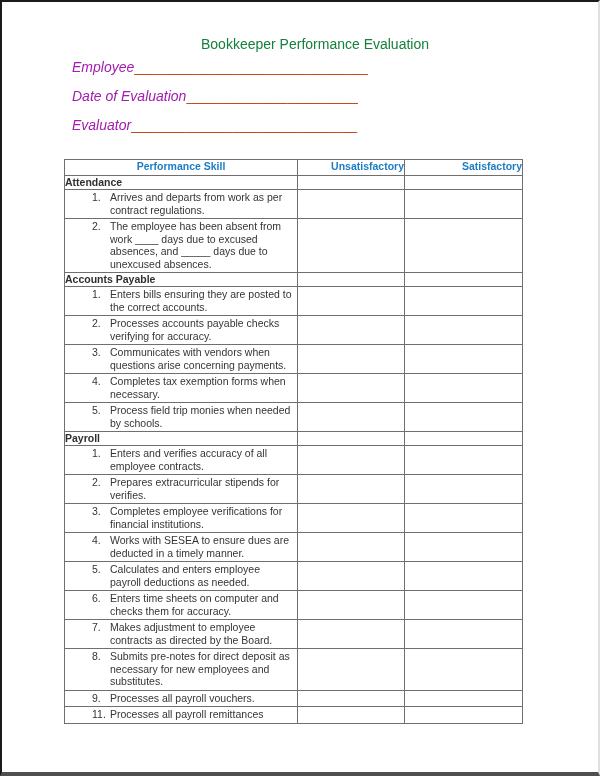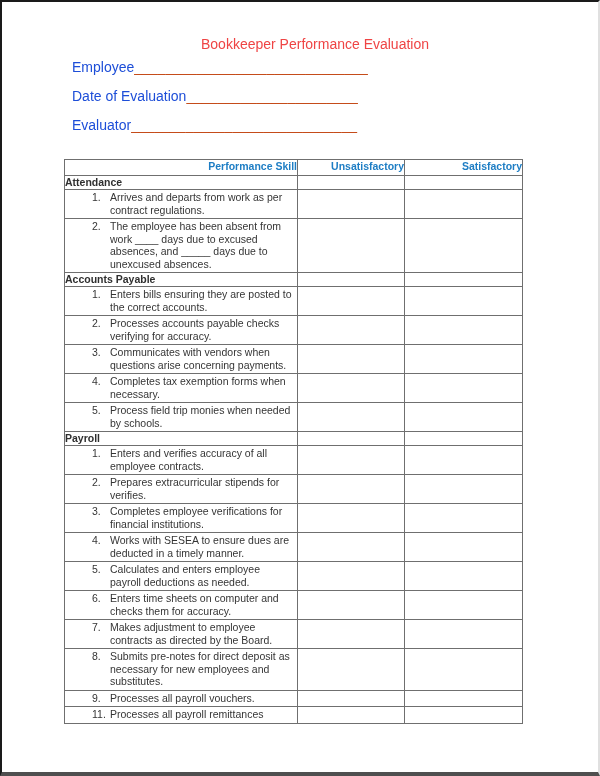--- a/index.html
+++ b/index.html
@@ -16,25 +16,25 @@
     border-right:2px solid #e0e0e0;
     border-bottom:4px solid #4f4f4f;
     font-family:"Liberation Sans", sans-serif;
     color:var(--ink);
   }
   .title{
     margin:33px 40px 0 70px;
     text-align:center;
     font-size:14px;
     line-height:19px;
-    color:#ef4444;
+    color:#15803d;
   }
   .fields{margin:5px 0 0 70px;}
   .field{height:29px;font-size:14px;white-space:nowrap;}
-  .field .label{color:#1d4ed8;}
+  .field .label{color:#a21caf;font-style:italic;}
   .field .blank{color:#c2410c;letter-spacing:0;}
   table.eval{
     border-collapse:collapse;
     table-layout:fixed;
     width:458px;
     margin:13px 0 0 62px;
   }
   table.eval th, table.eval td{
     border:1px solid var(--grid);
     padding:0;
@@ -43,21 +43,21 @@
   }
   th{
     font-size:10.5px;
     line-height:13px;
     height:15px;
     font-weight:bold;
     color:var(--accent);
     text-align:right;
     padding:1px 0;
   }
-  th.skill{text-align:right;padding-left:5px;}
+  th.skill{text-align:center;padding-left:5px;}
   .section-name-cell{
     font-size:10.5px;
     line-height:13px;
     padding:1px 4px 1px 5px;
   }
   .section-name{
     font-weight:bold;
     color:#2f2f2f;
   }
   .item-wrap{

